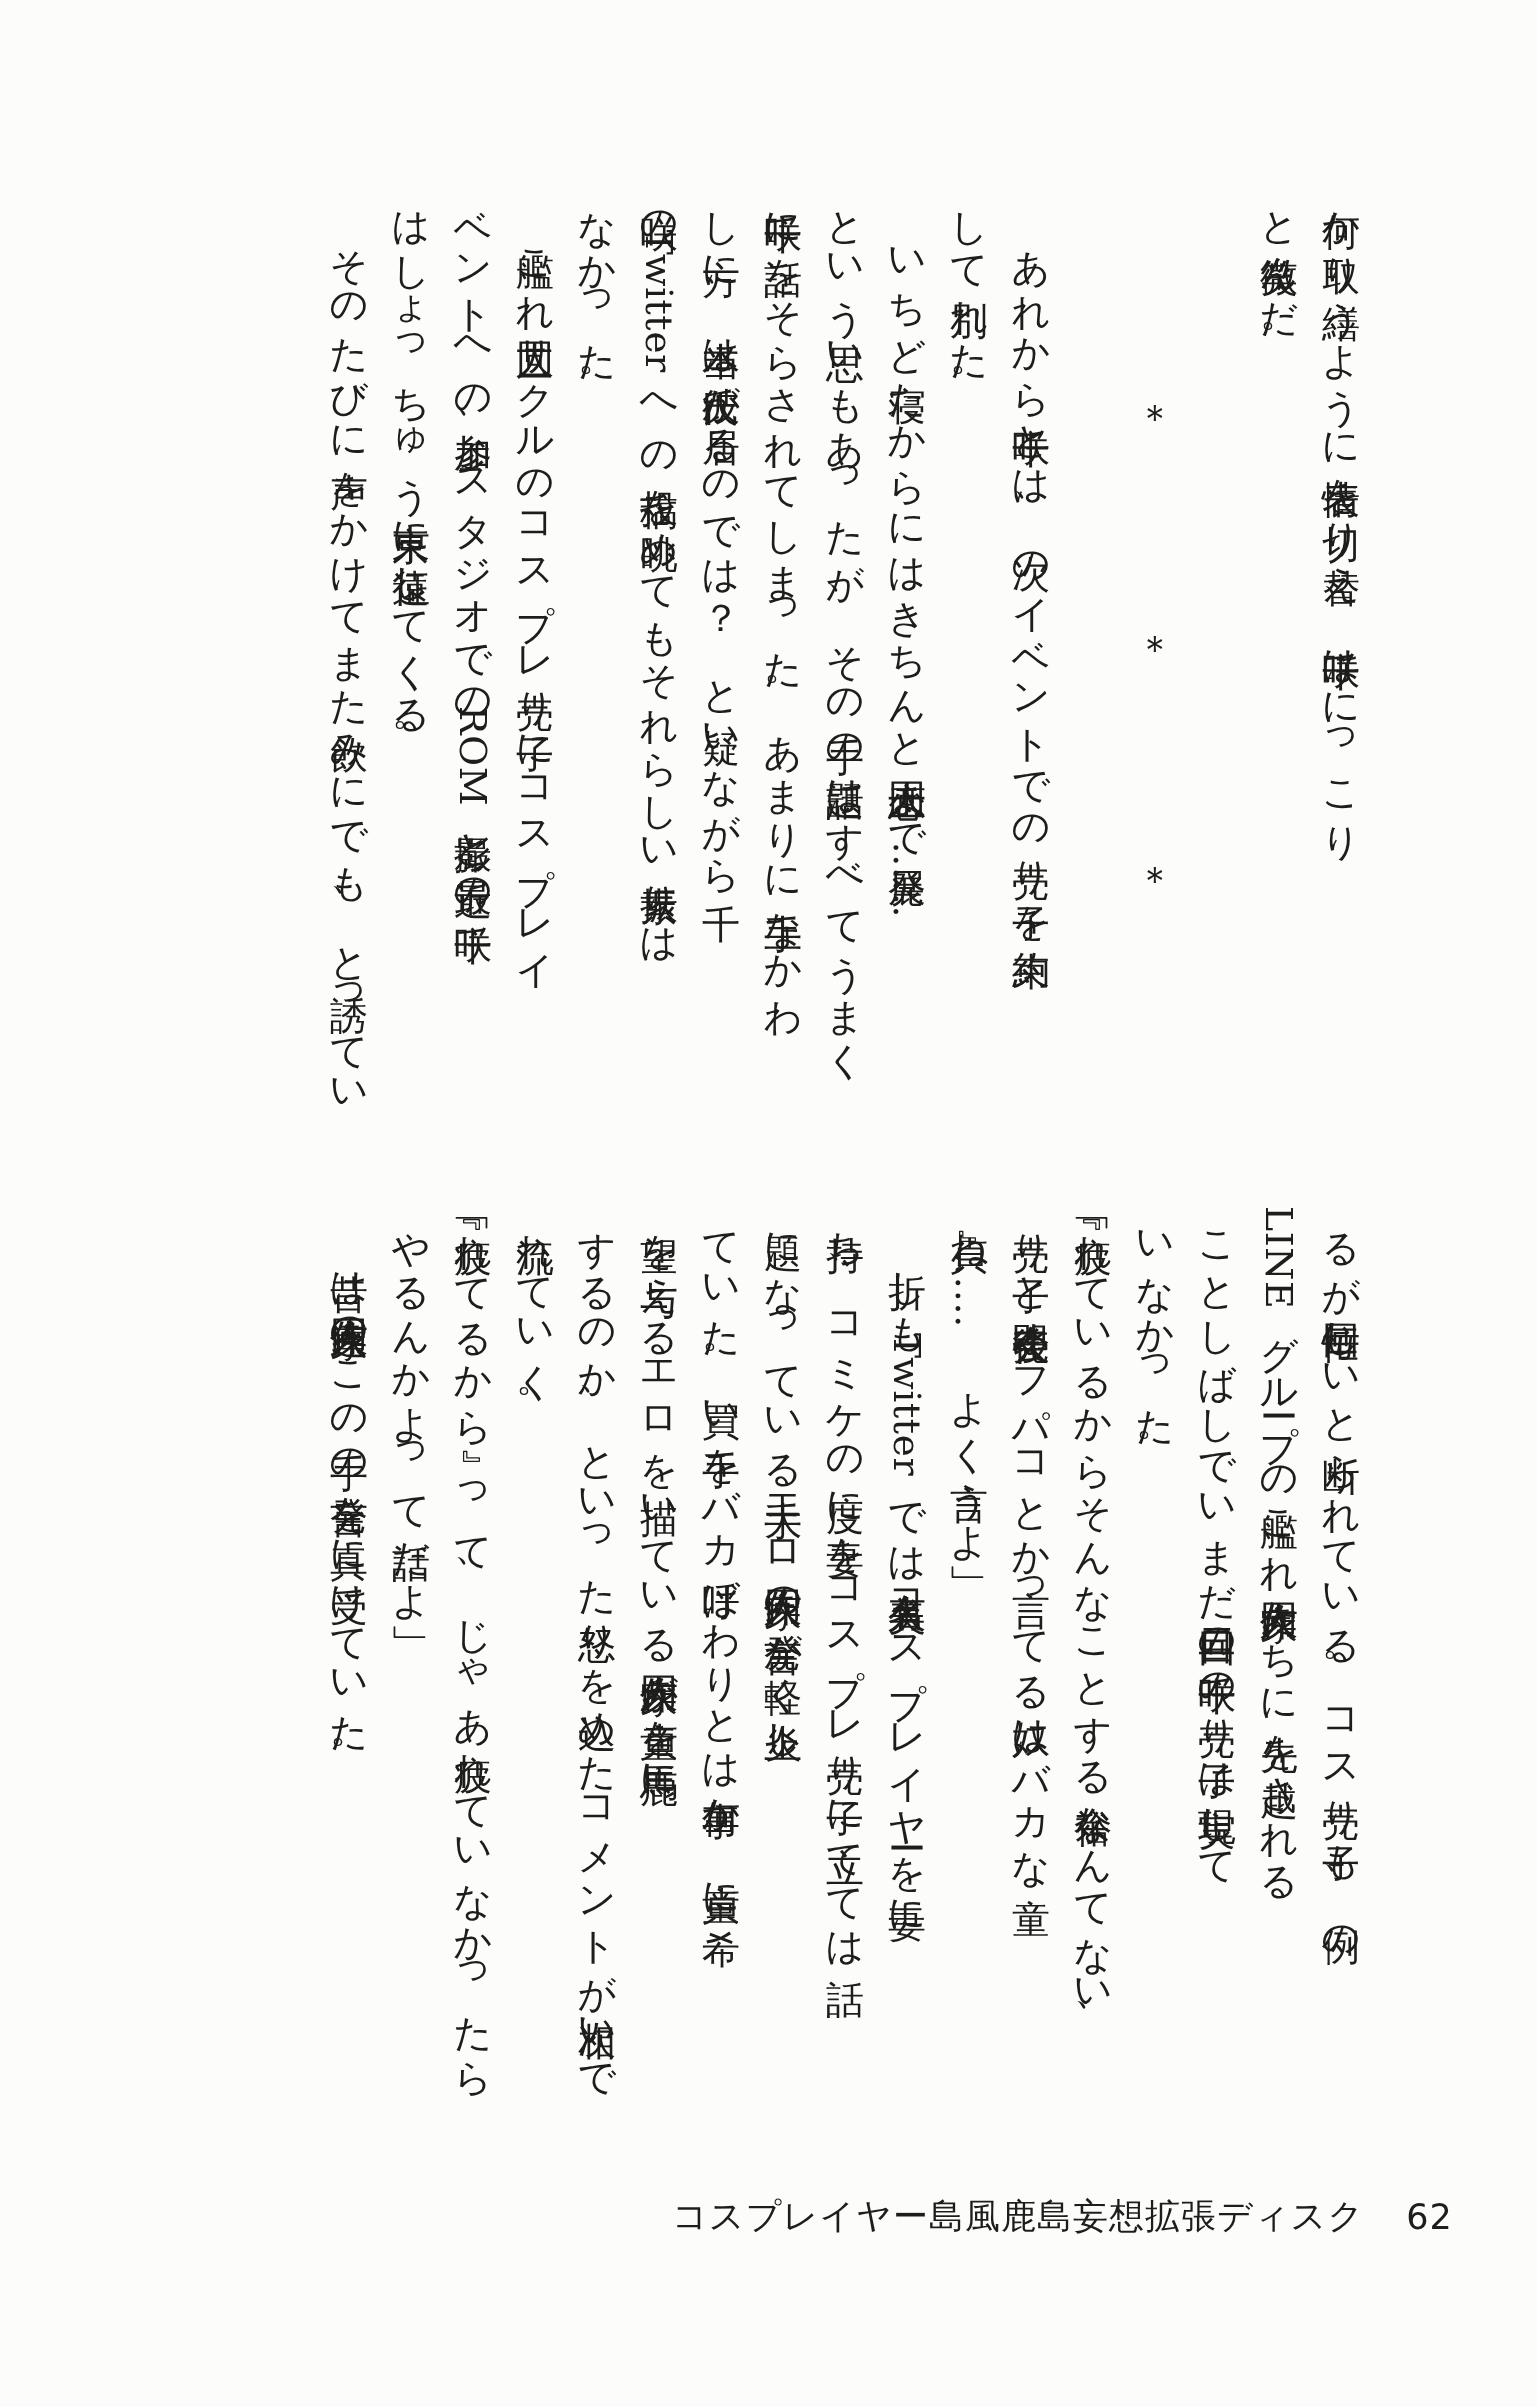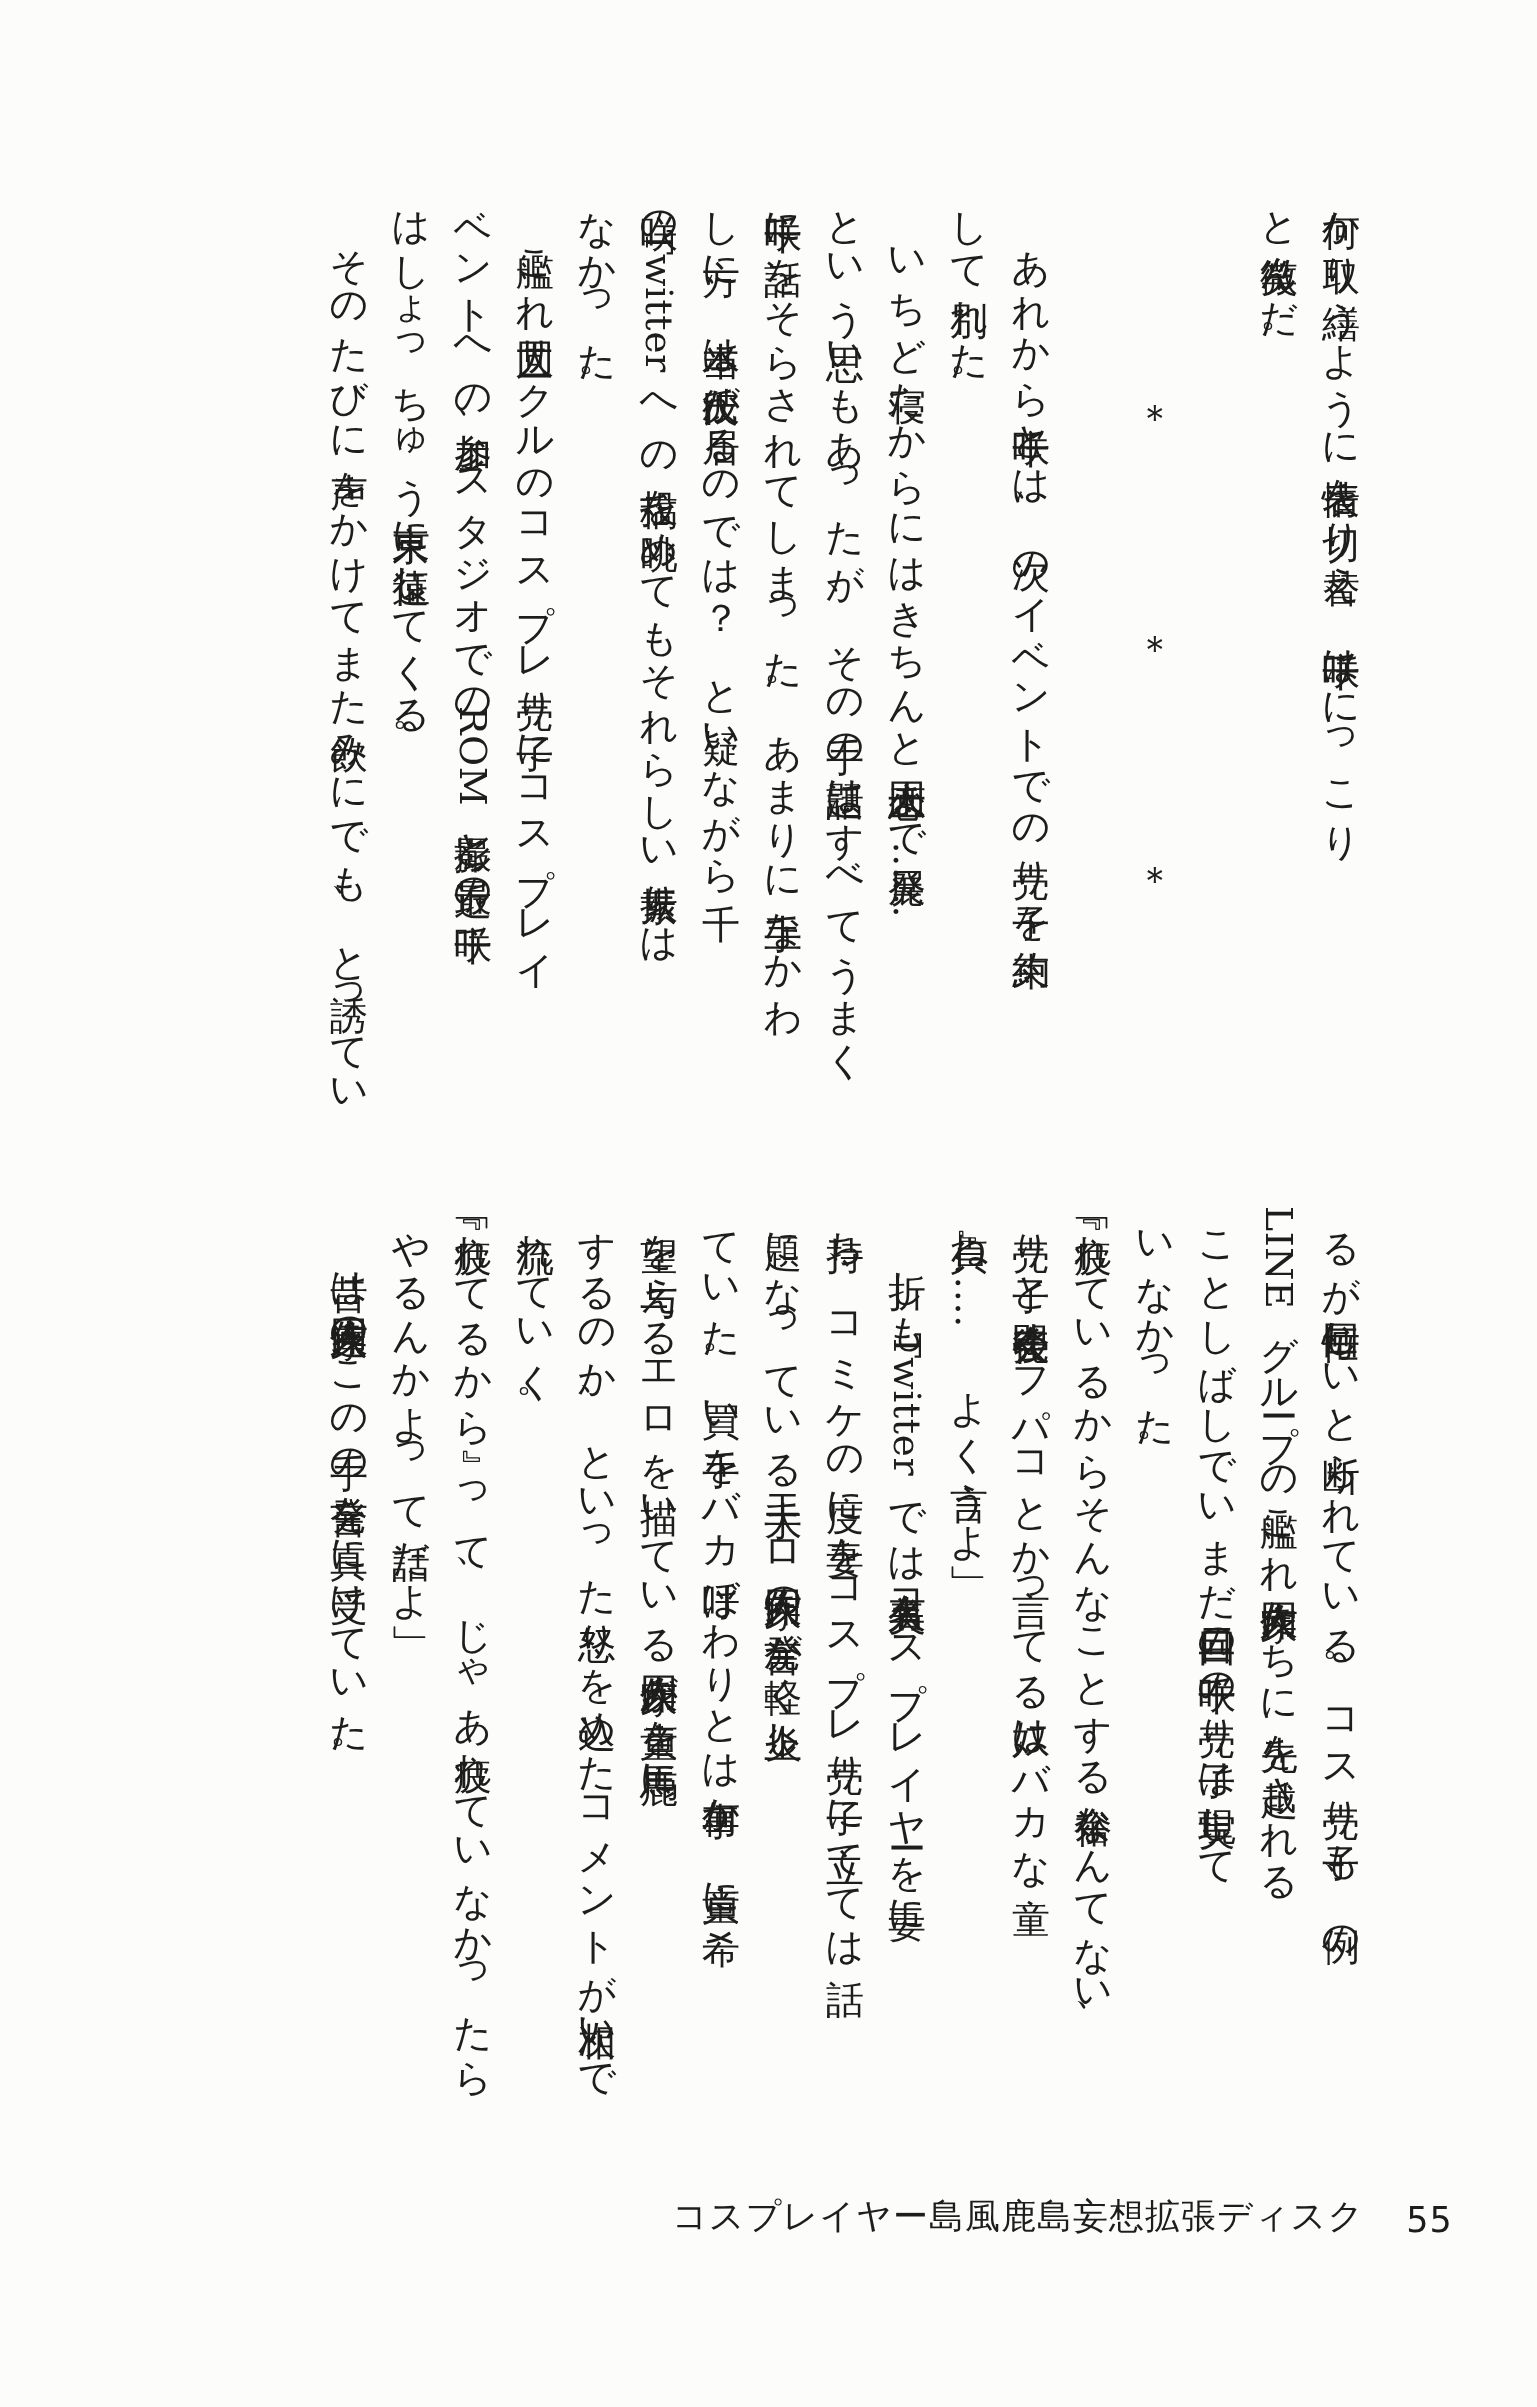--- a/index.html
+++ b/index.html
@@ -30,21 +30,21 @@
   .text-block p {
     margin: 0;
     padding: 0;
     white-space: pre;
   }
   .footer {
     position: absolute;
     left: 672px;
     top: 2193px;
     display: flex;
-    align-items: flex-end;
+    align-items: center;
     gap: 42px;
     font-family: "DejaVu Sans", "Liberation Sans", sans-serif;
     font-size: 35px;
     letter-spacing: 1px;
     color: #1d1d1b;
   }
 </style>
 </head>
 <body>
 
@@ -85,17 +85,17 @@
     <p>望を与えるエロを描いている同人作家が童貞を馬鹿に</p>
     <p>するのか、といった怒りを込めたコメントが相次いで</p>
     <p>流れていく。</p>
     <p>「『疲れてるから』　って、じゃあ疲れていなかったら</p>
     <p>やるんかよって話だよ」</p>
     <p>　昔は同人作家達のこの手の発言を真に受けていた。</p>
   </section>
 
   <div class="footer">
     <span>コスプレイヤー島風鹿島妄想拡張ディスク</span>
-    <span>55</span>
+    <span>62</span>
   </div>
 
 </div>
 
 
 </body></html>

